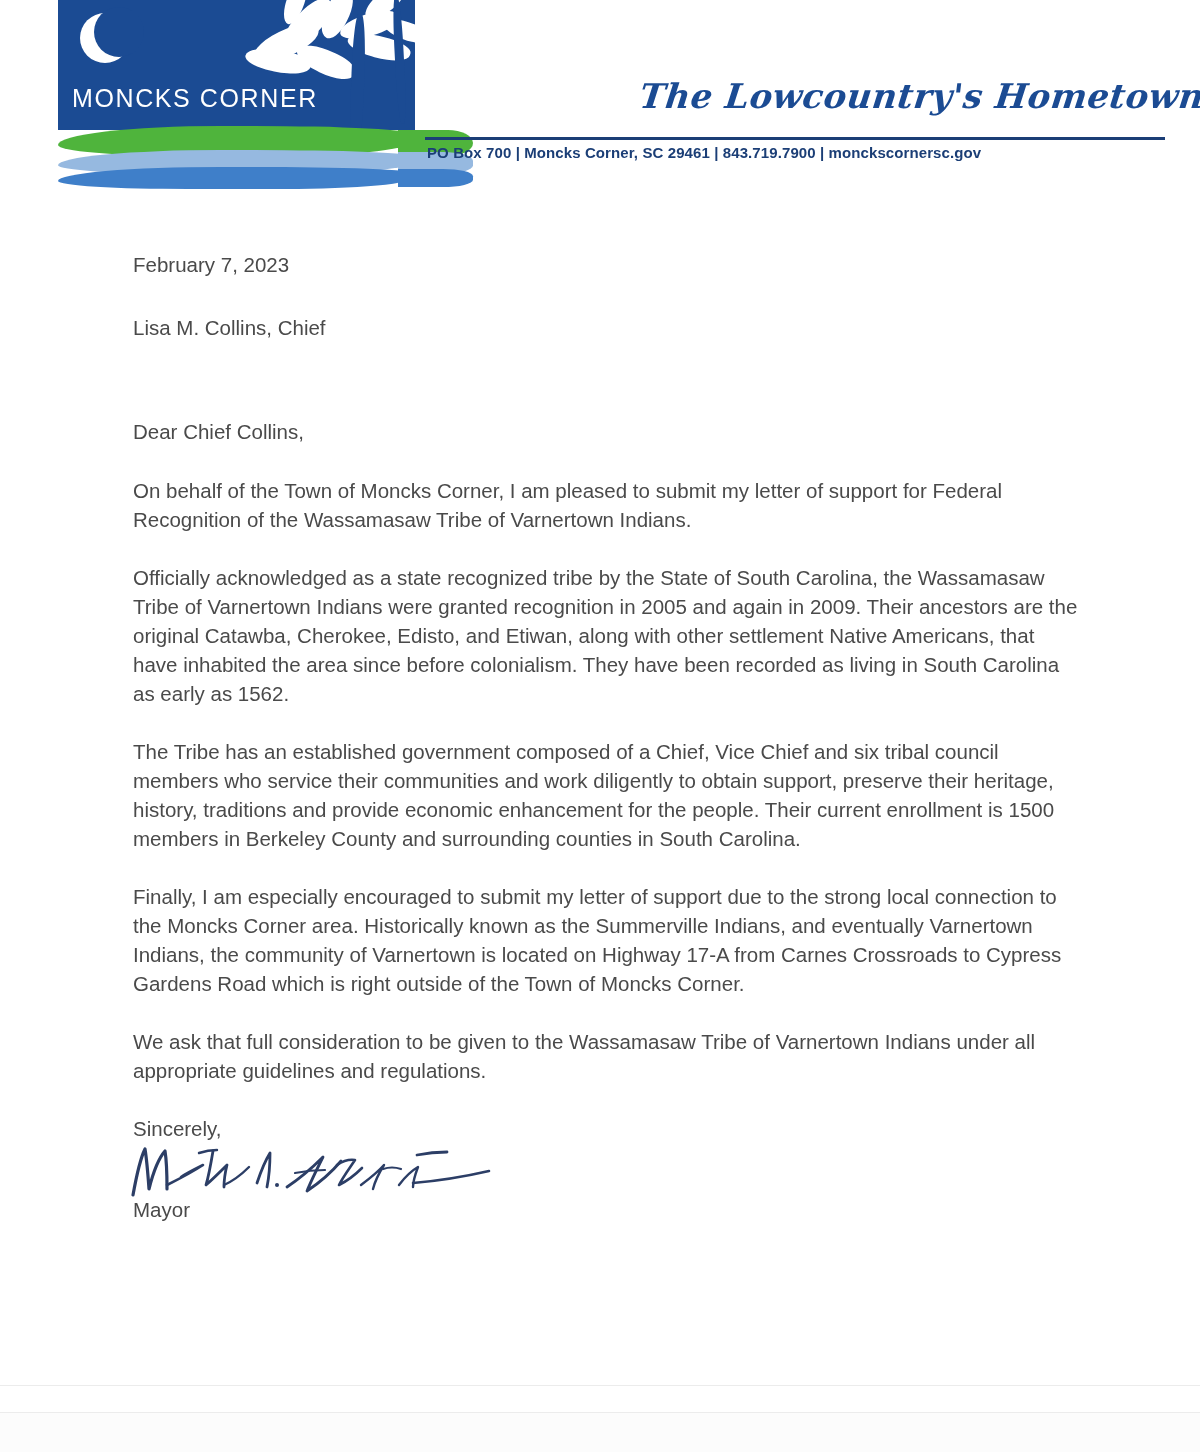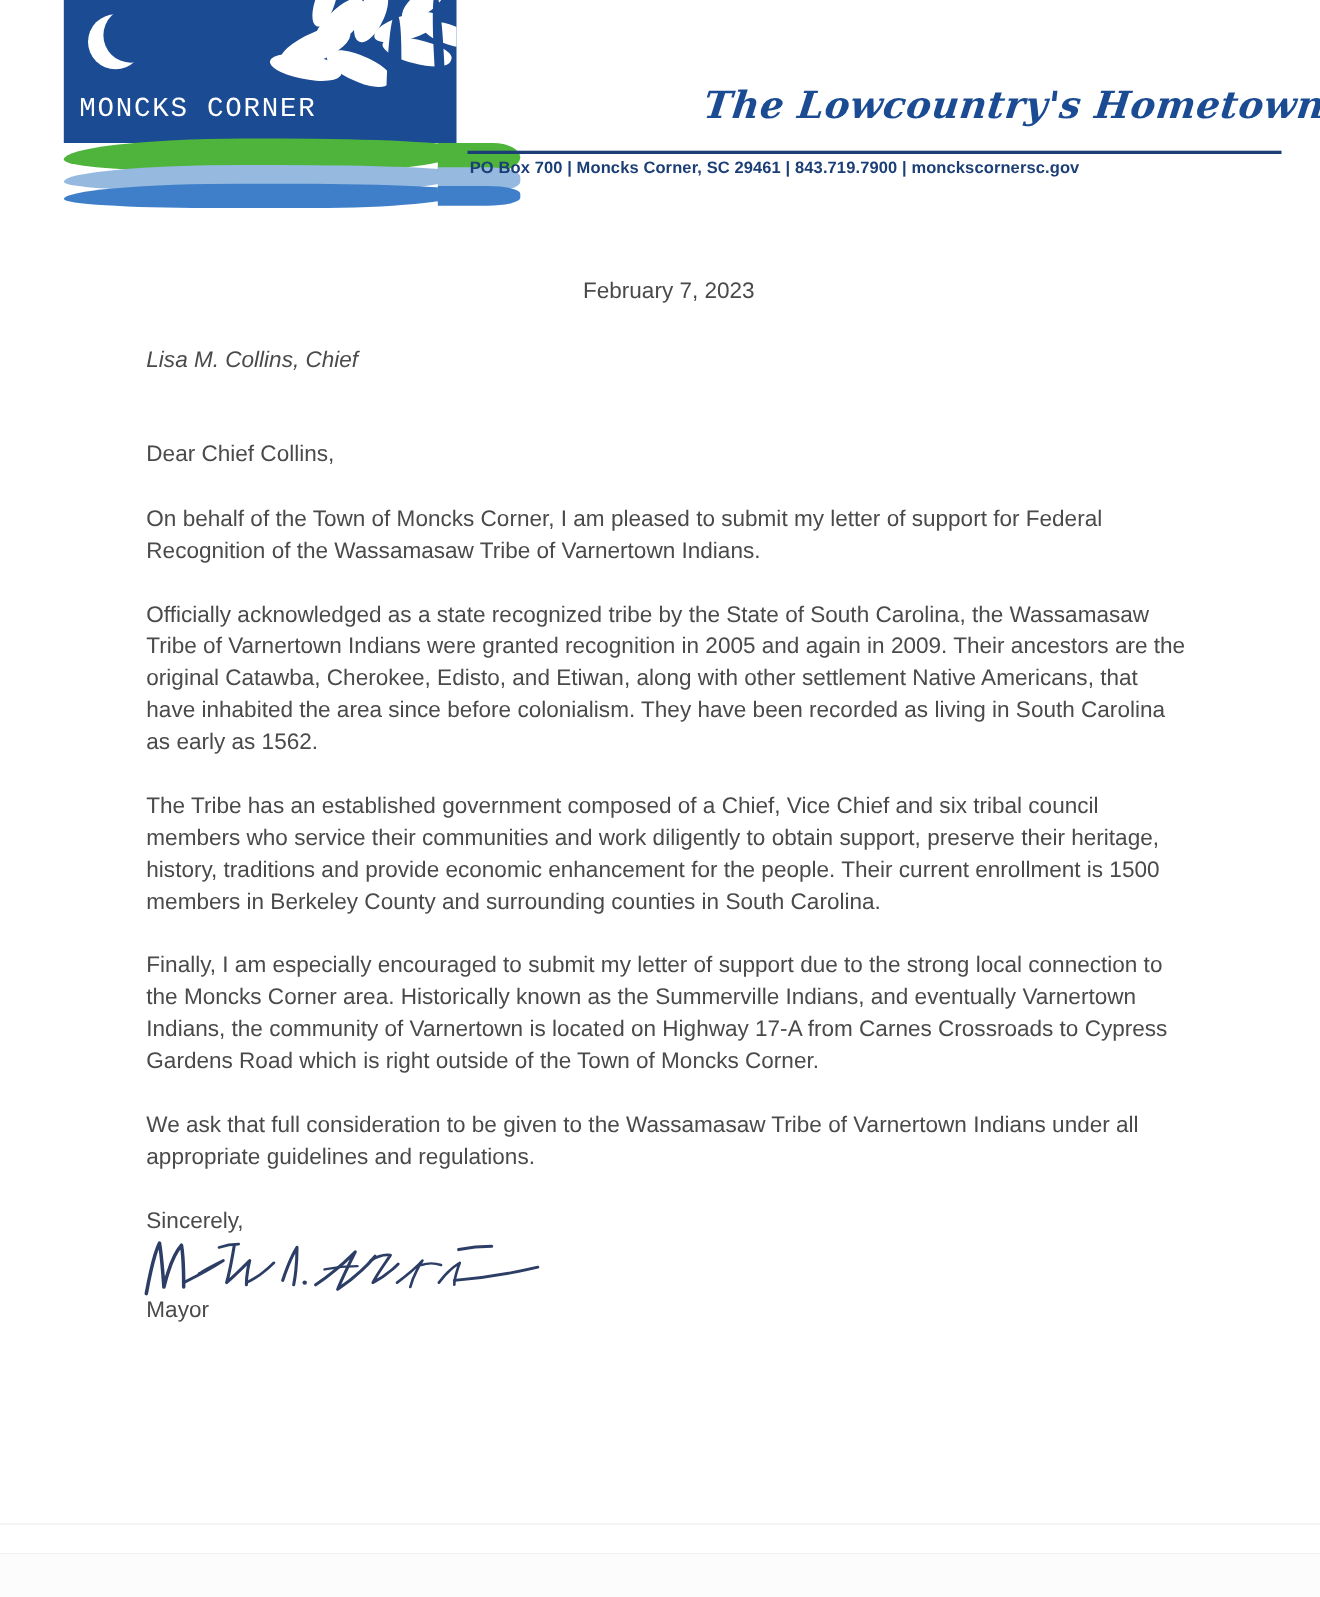--- a/index.html
+++ b/index.html
@@ -61,21 +61,21 @@
   }
   .logo-town-name {
     position: absolute;
     left: 14px;
     top: 84px;
     color: #ffffff;
     font-size: 25px;
     letter-spacing: 1.6px;
     font-weight: 400;
     white-space: nowrap;
-    font-family: Liberation Mono, monospace;
+    font-family: Liberation Sans, sans-serif;
   }
   
   .palmetto {
     position: absolute;
     left: 185px;
     top: -8px;
     width: 175px;
     height: 150px;
   }
   .palmetto .frond {
@@ -200,25 +200,23 @@
     left: 133px;
     top: 250px;
     width: 950px;
     color: #4a4a4a;
     font-size: 20.5px;
     line-height: 29px;
     font-family: "Liberation Sans", sans-serif;
   }
   .date-line {
     margin: 0 0 34px 0;
-    text-align: center;
   }
   .recipient {
-    margin: 0 0 56px 0;
-    font-style: italic;
+    margin: 0 0 75px 0;
   }
   .recipient div { margin: 0; }
   .salutation {
     margin: 0 0 30px 0;
   }
   .para {
     margin: 0 0 29px 0;
   }
   .closing {
     margin: 26px 0 0 0;

